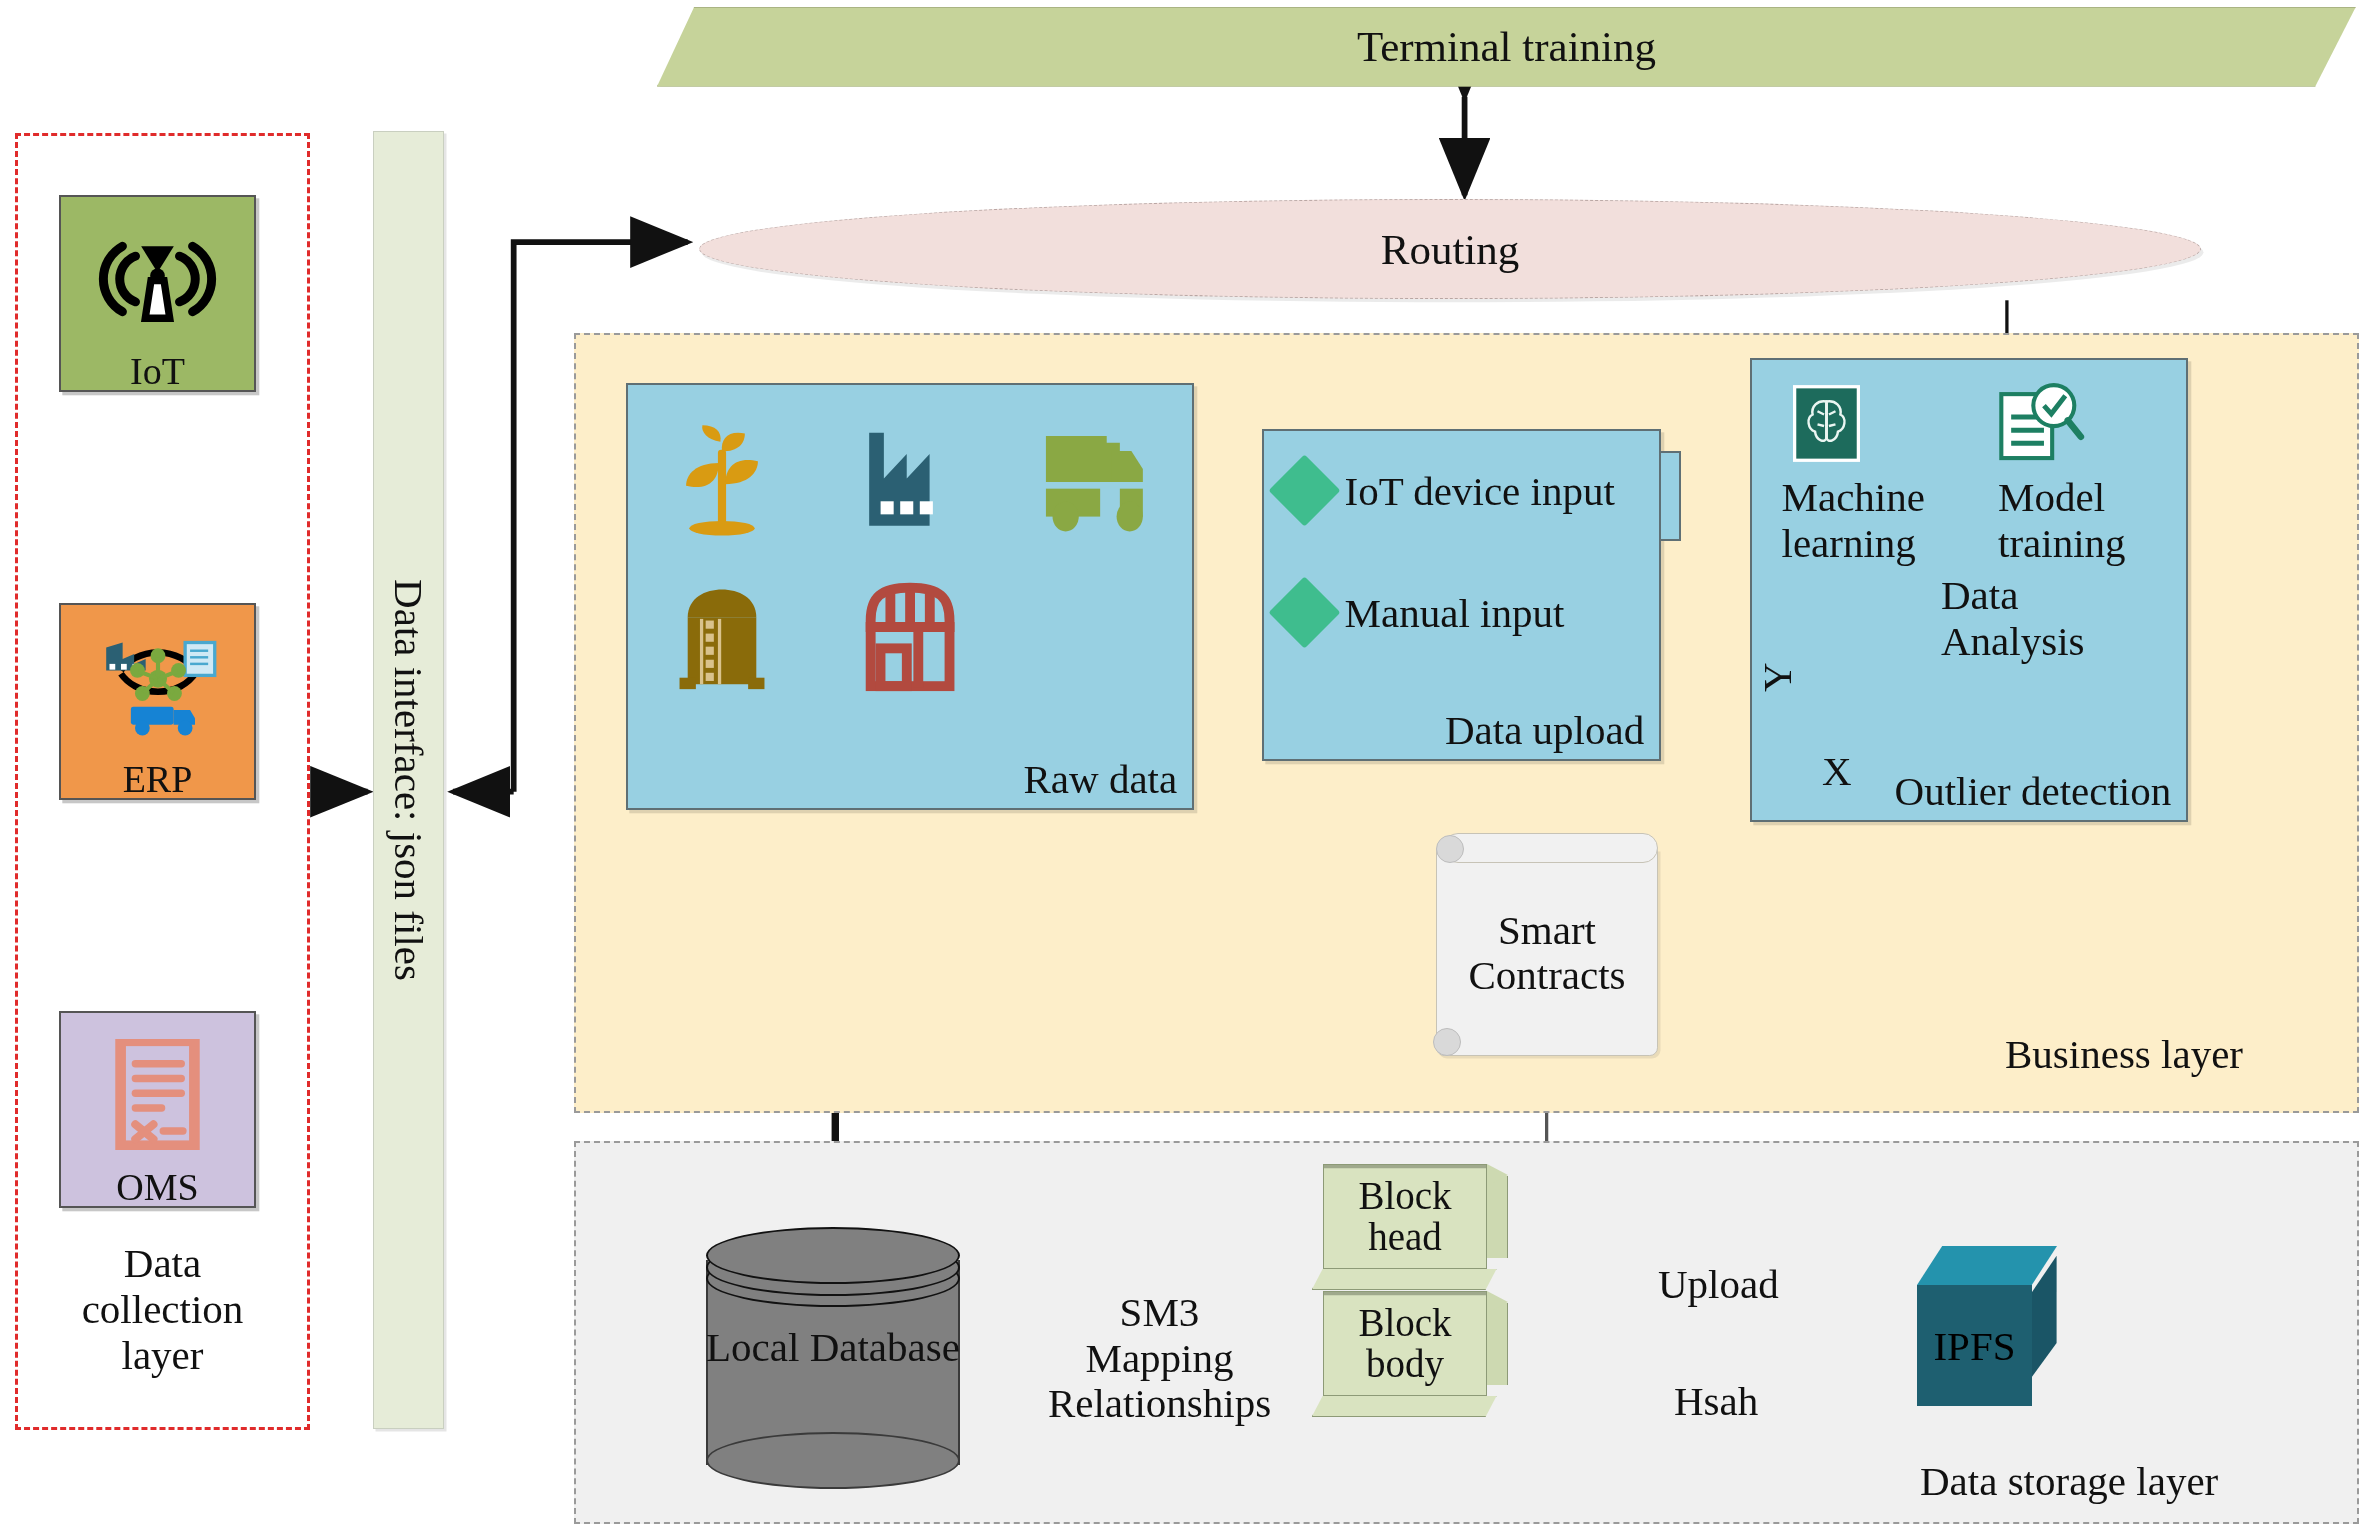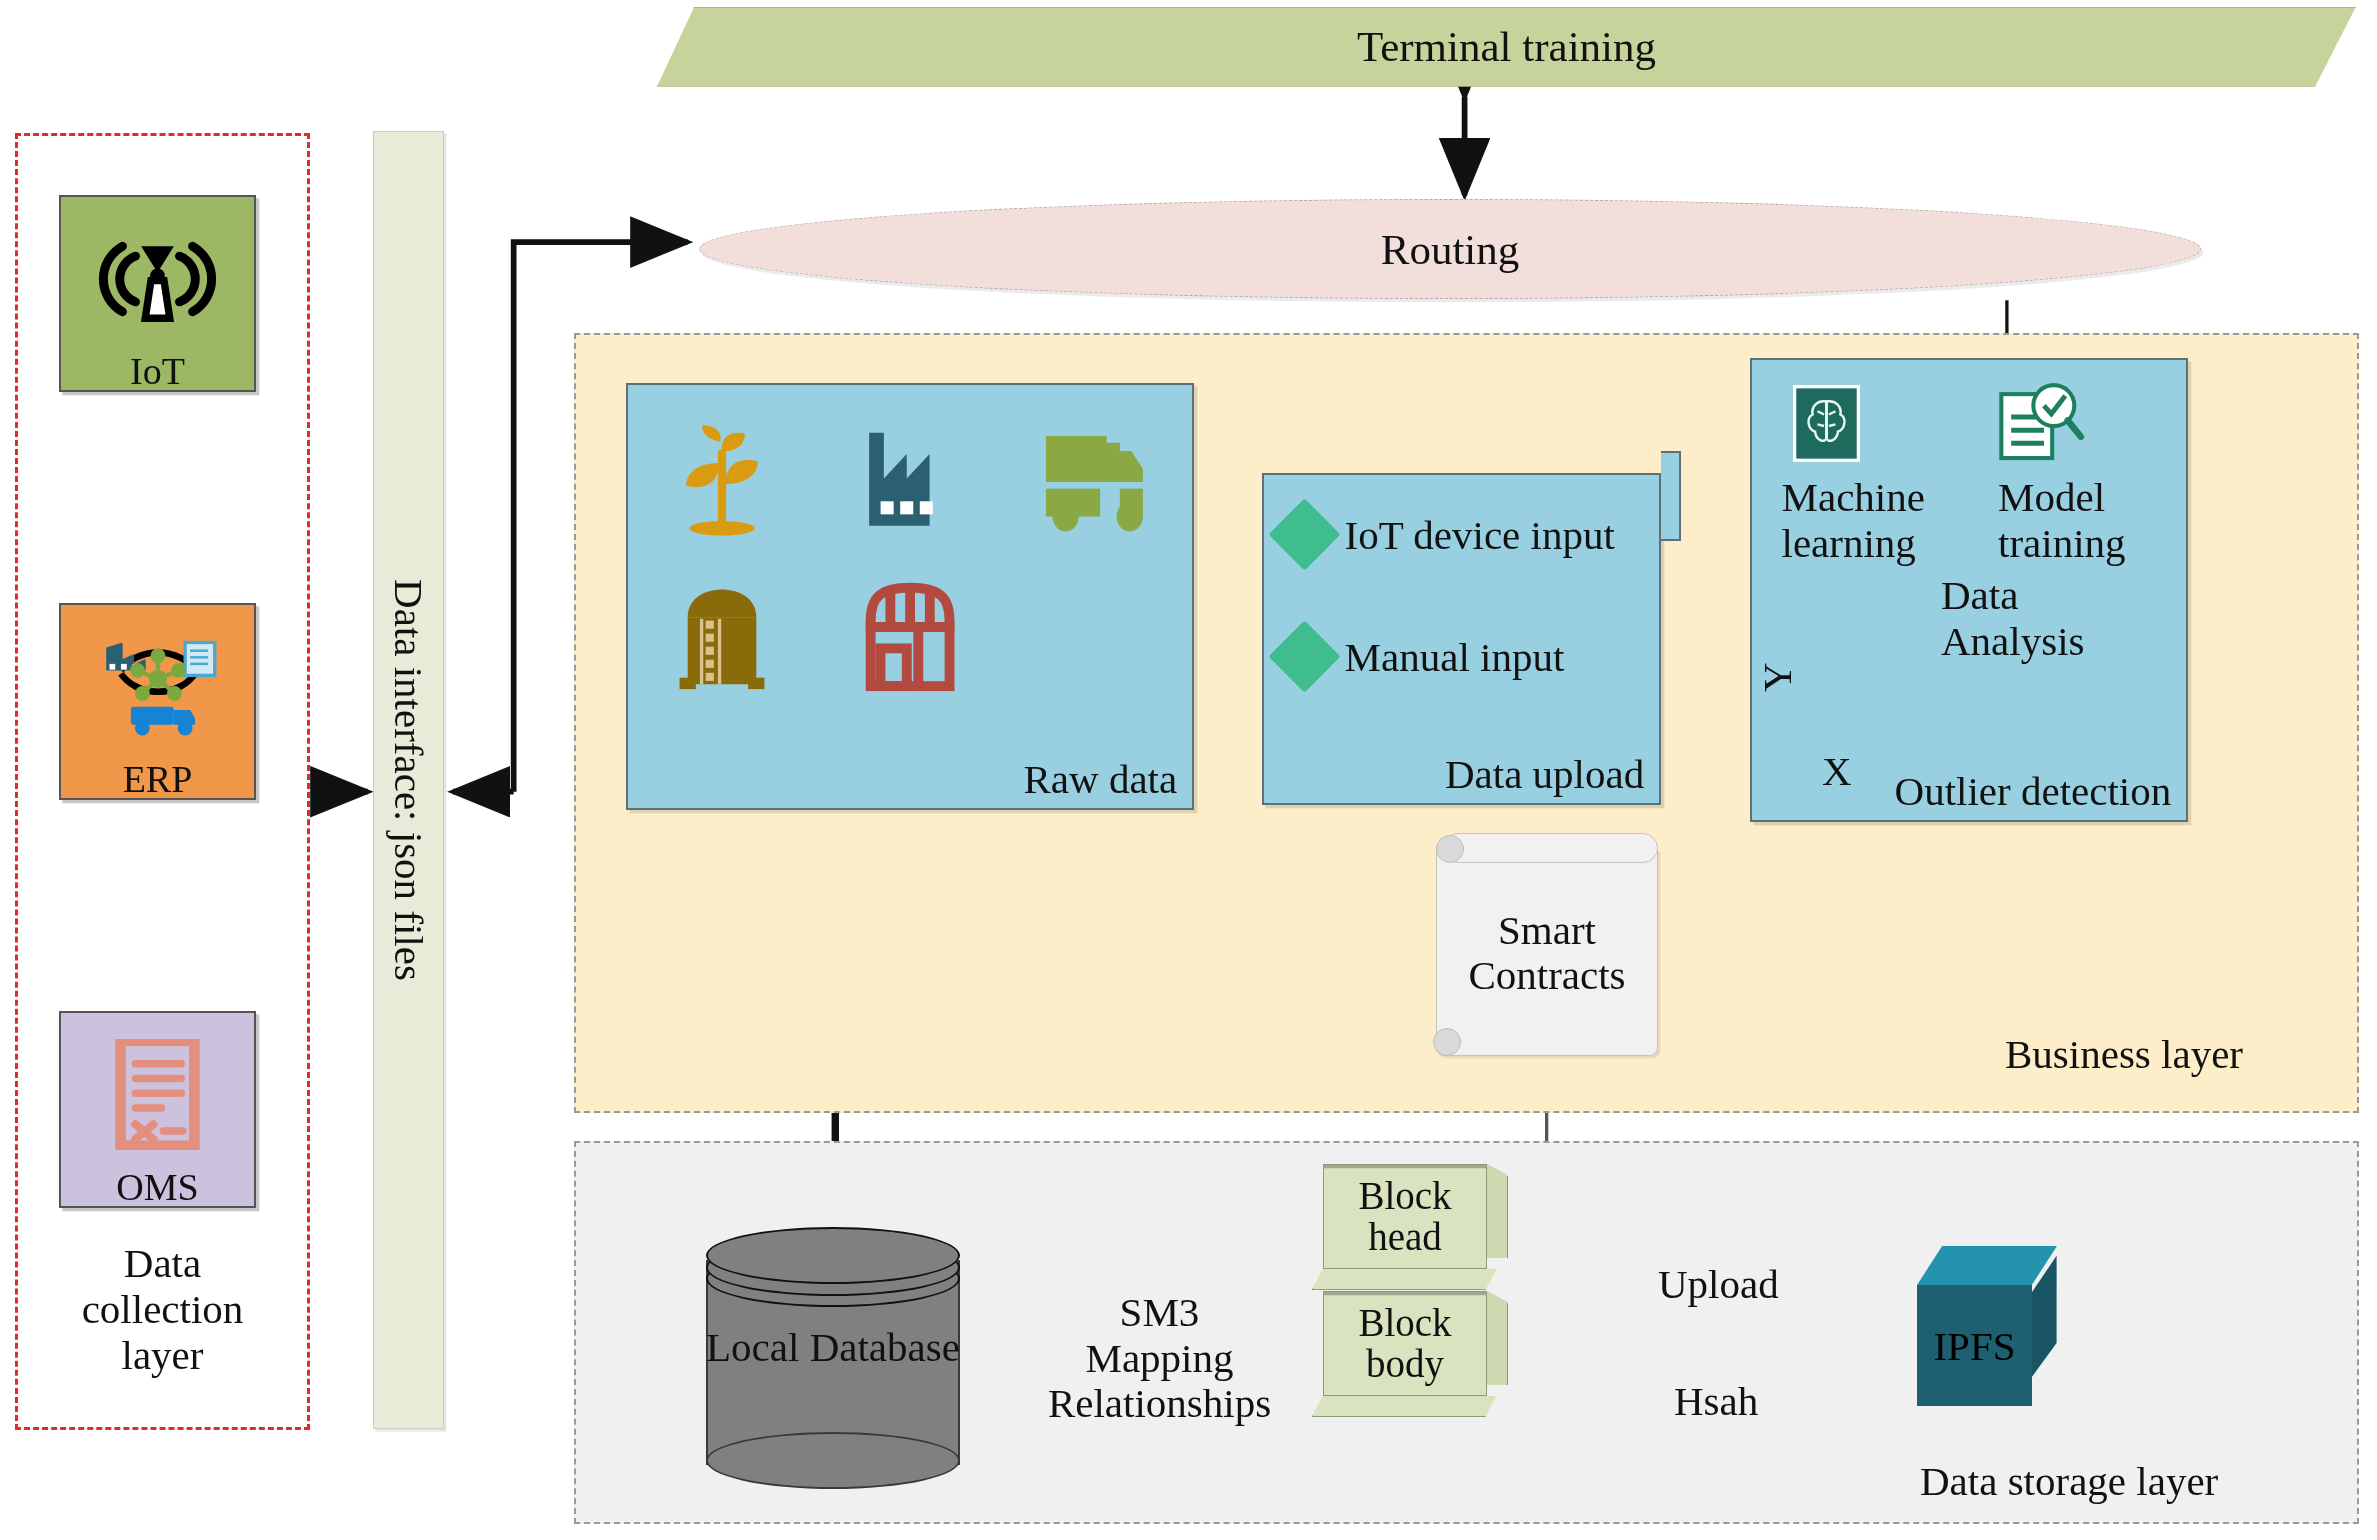--- a/index.html
+++ b/index.html
@@ -83,21 +83,21 @@
     box-sizing:border-box;font-size:43px;
   }
 
   
   .panel-blue{
     background:#98d0e2;border:2.5px solid #5f6f74;
     box-shadow:3.3px 3.3px 0 rgba(0,0,0,.12);
     box-sizing:border-box;position:absolute;
   }
   #raw-data{left:626px;top:383px;width:568px;height:427px;}
-  #data-upload{left:1262px;top:429px;width:399px;height:332px;margin-top:44px;}
+  #data-upload{left:1262px;top:429px;width:399px;height:332px;}
   #data-upload-tab{
     left:1661px;top:451px;width:19.7px;height:90px;
     background:#98d0e2;border:2.5px solid #5f6f74;border-left:none;
     box-sizing:border-box;
   }
   #ml-box{left:1750px;top:358px;width:438px;height:464px;}
 
   .panel-caption{
     position:absolute;right:14.8px;bottom:4.9px;font-size:41px;white-space:nowrap;
   }

